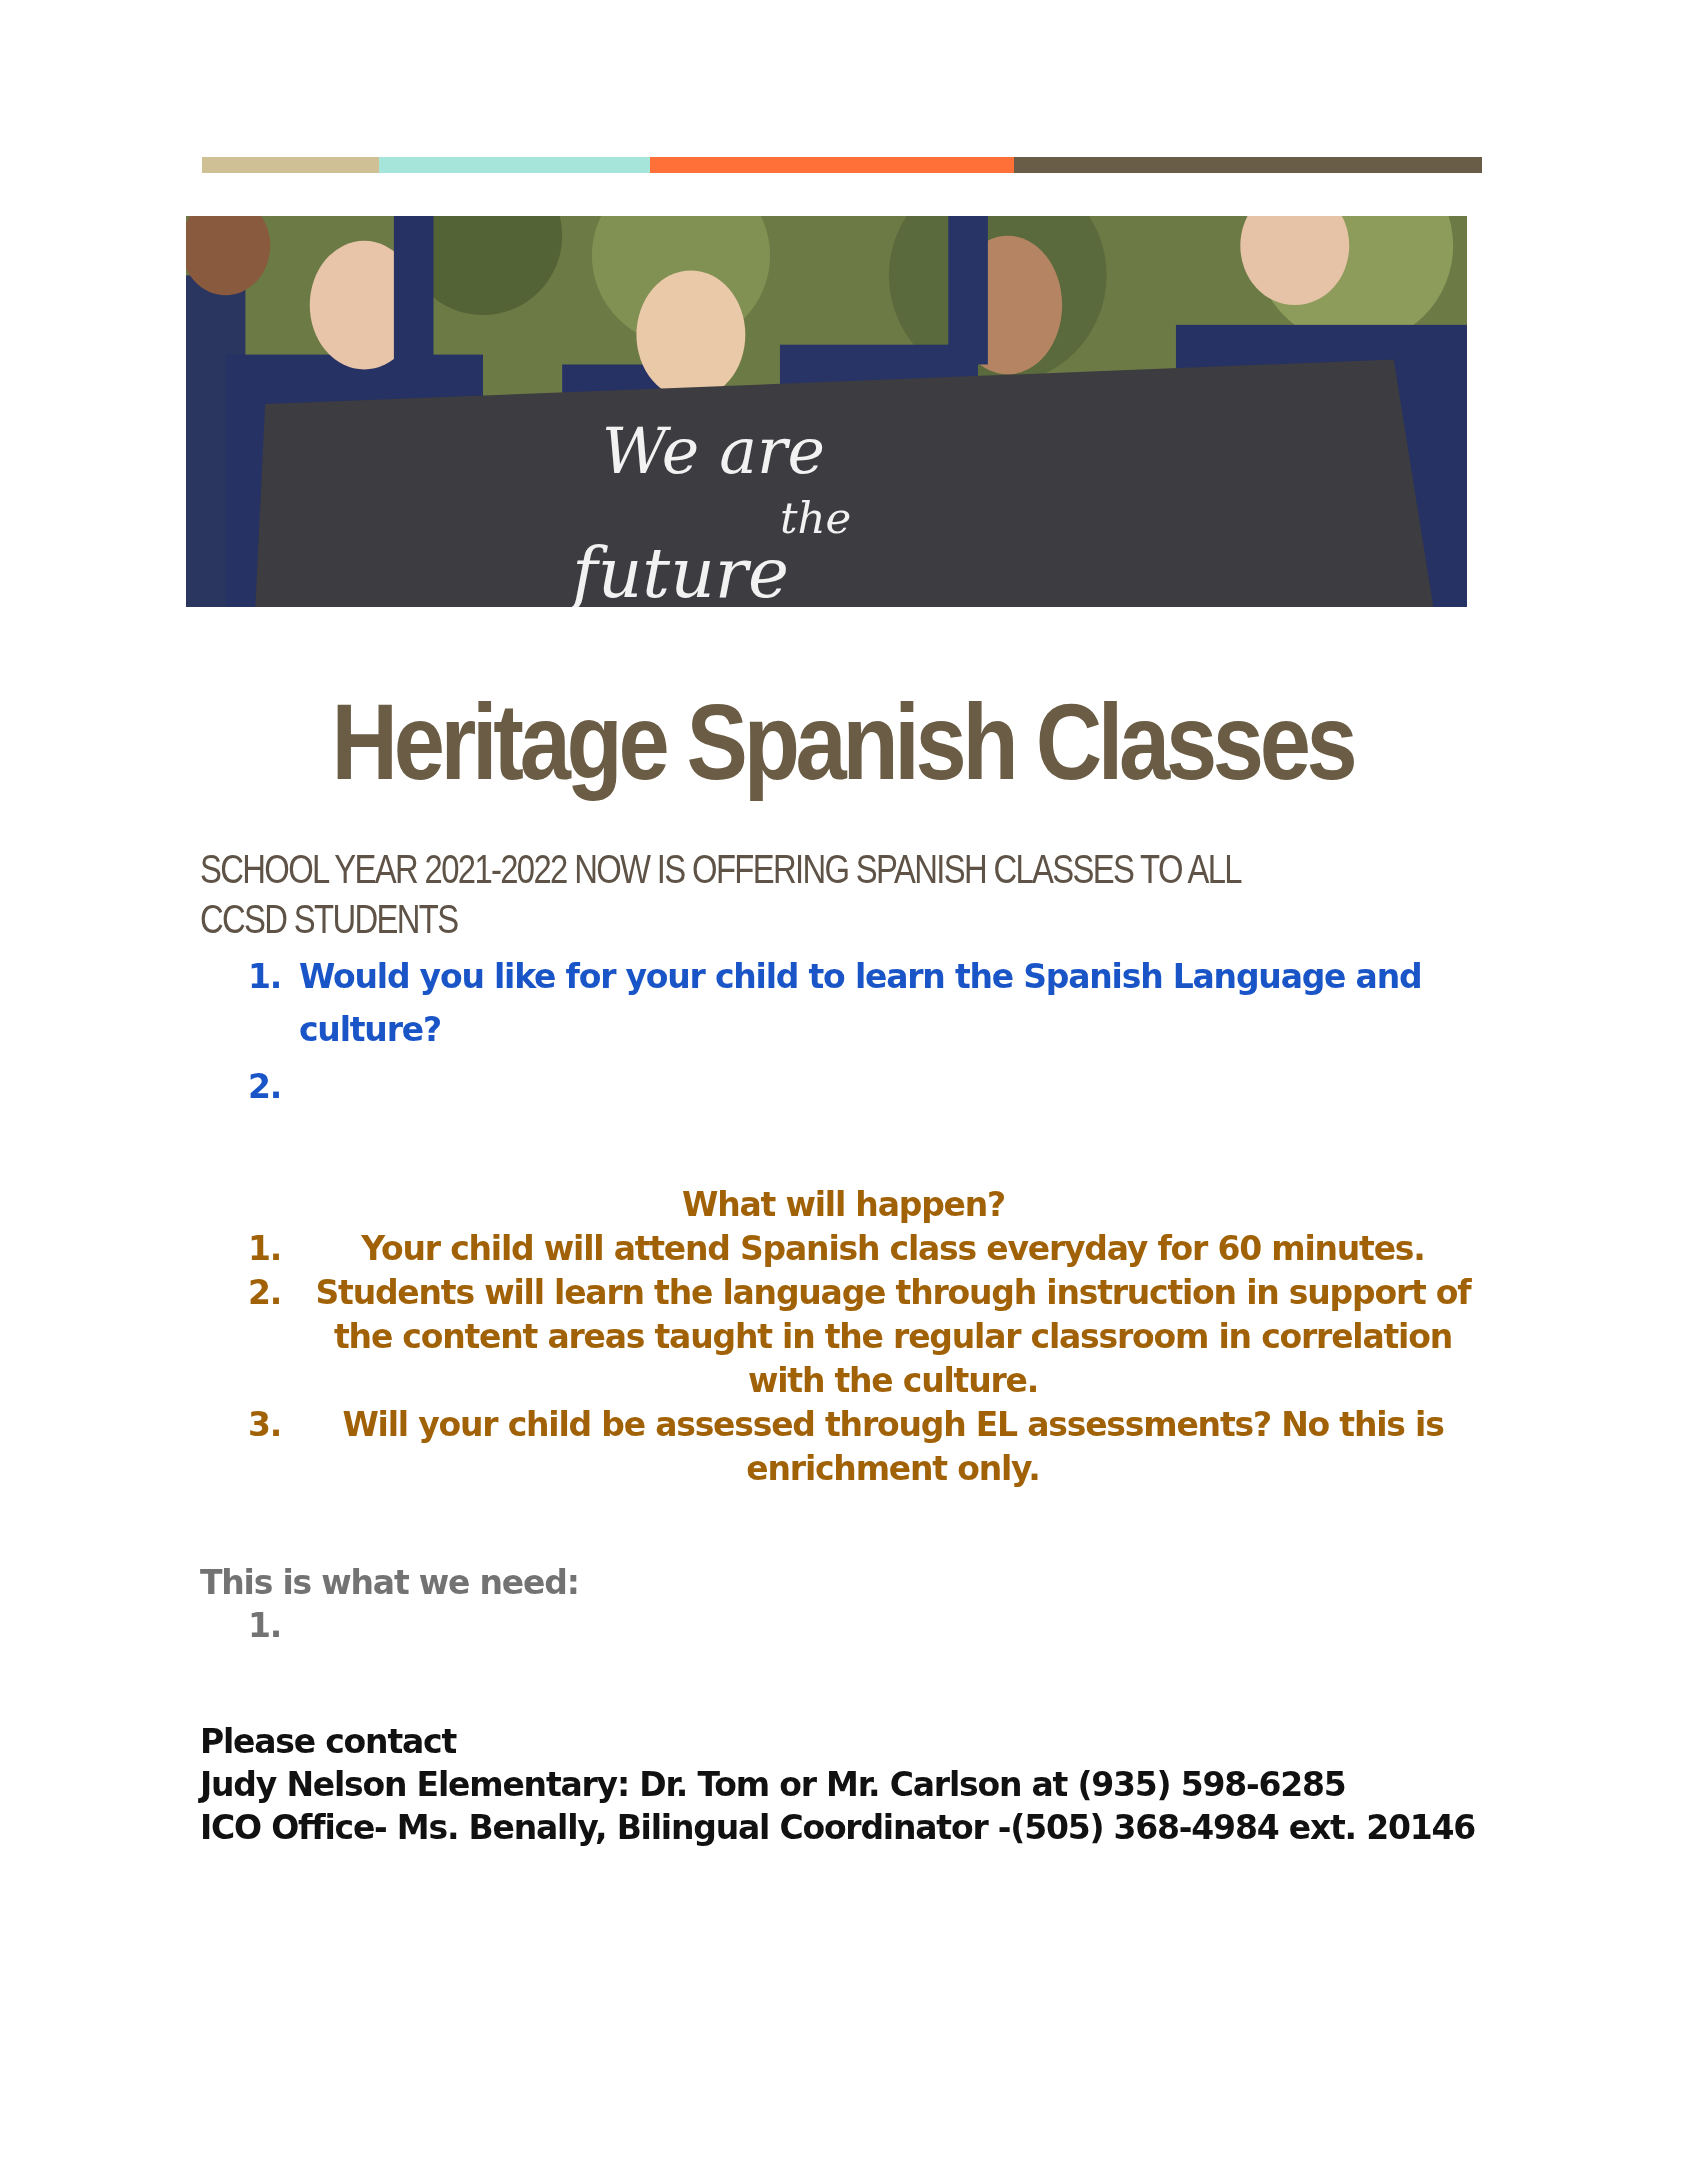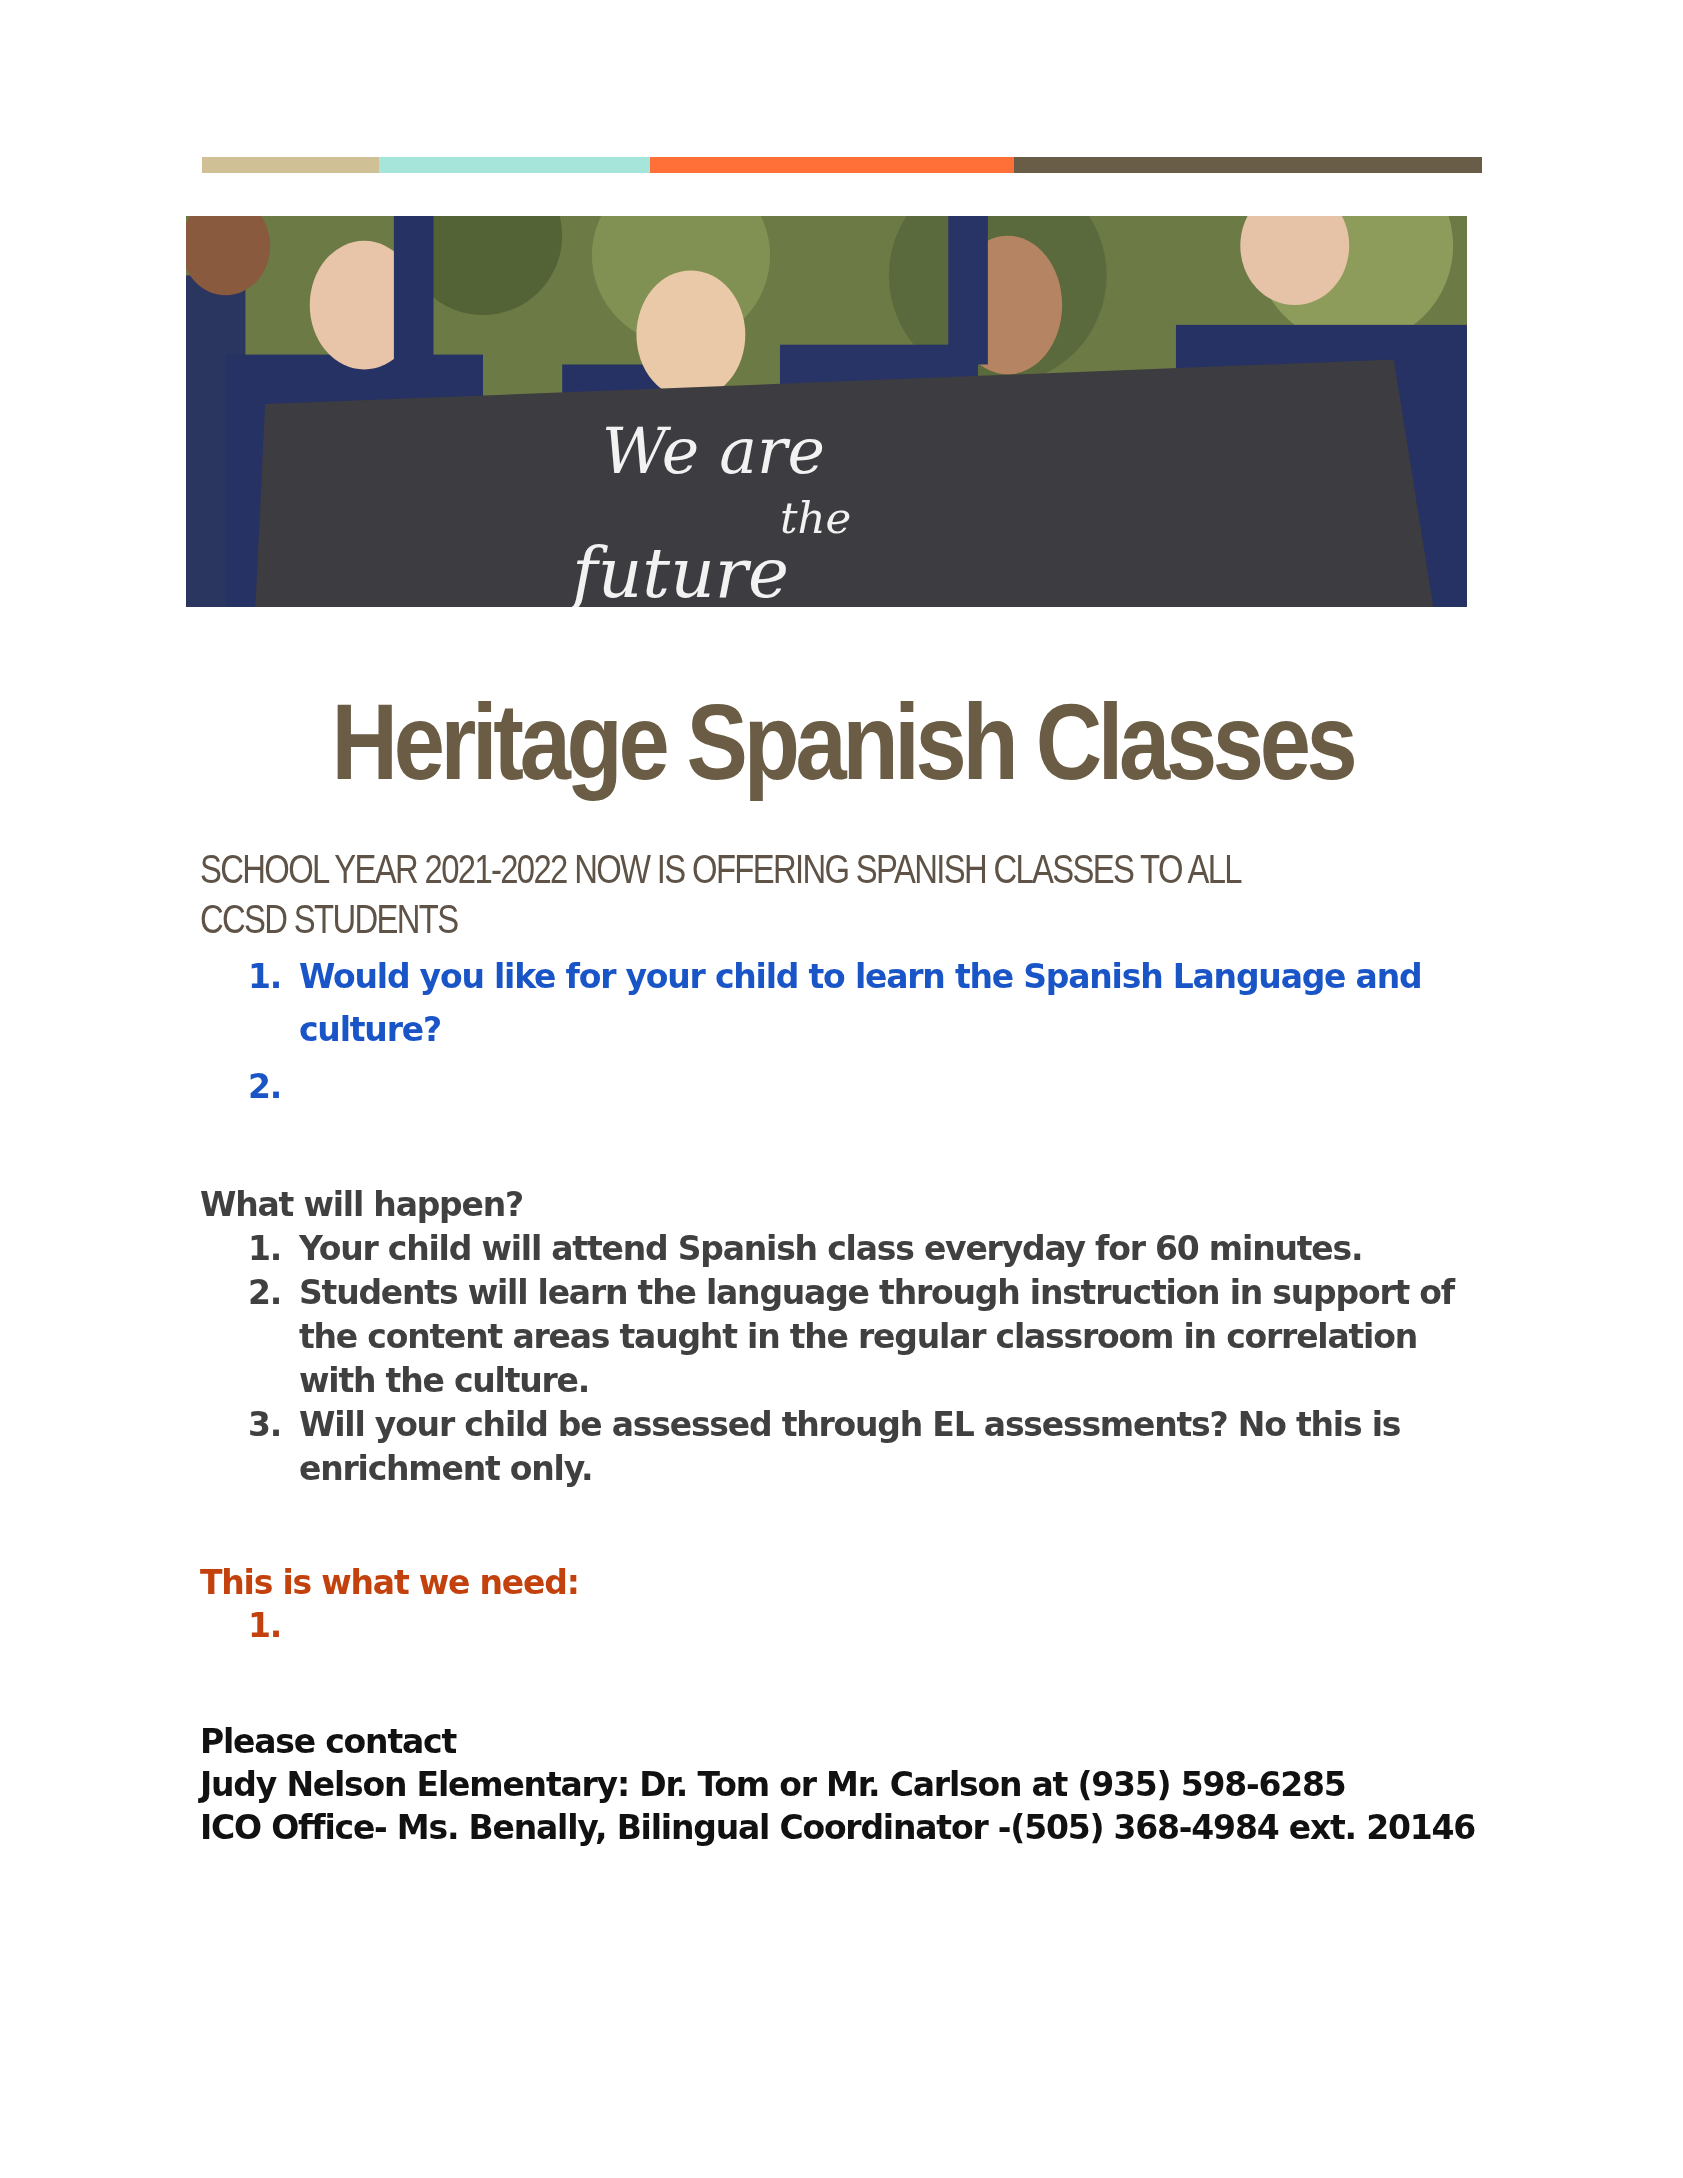--- a/index.html
+++ b/index.html
@@ -87,39 +87,39 @@
     <li>
       <span class="num">1.</span>
       <span>Would you like for your child to learn the Spanish Language and culture?</span>
     </li>
     <li>
       <span class="num">2.</span>
     </li>
   </ol>
 </div>
 
-<div class="block happen" style="color:#404040;">
+<div class="block happen" style="color:#a16207;text-align:center;">
   <div class="heading-line">What will happen?</div>
   <ol class="list">
     <li>
       <span class="num">1.</span>
       <span>Your child will attend Spanish class everyday for 60 minutes.</span>
     </li>
     <li>
       <span class="num">2.</span>
       <span>Students will learn the language through instruction in support of the content areas taught in the regular classroom in correlation with the culture.</span>
     </li>
     <li>
       <span class="num">3.</span>
       <span>Will your child be assessed through EL assessments? No this is enrichment only.</span>
     </li>
   </ol>
 </div>
 
-<div class="block need" style="color:#c2410c;">
+<div class="block need" style="color:#737373;">
   <div class="heading-line">This is what we need:</div>
   <ol class="list">
     <li>
       <span class="num">1.</span>
     </li>
   </ol>
 </div>
 
 <div class="block contact">
   <div class="heading-line">Please contact</div>

